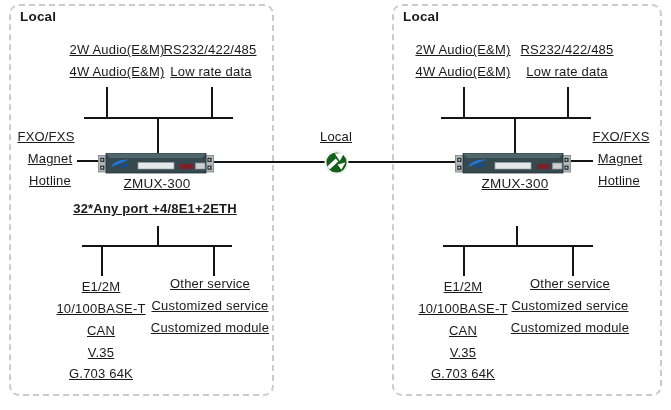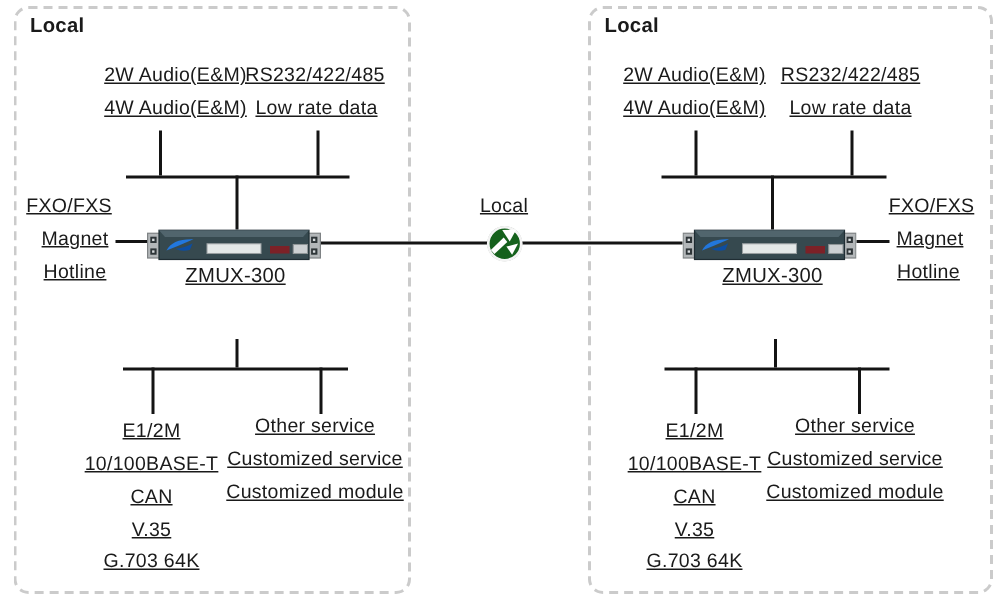--- a/index.html
+++ b/index.html
@@ -68,20 +68,21 @@
     <g>
       <path d="M13,15 Q17,7 31,7.5 L20.5,12 Z" fill="#2277dd"></path>
       <path d="M19,13.8 Q26,13.2 30.5,10.2 L28.5,14.6 Q23,16 19,13.8 Z" fill="#0d4da0"></path>
     </g>
     <rect x="40" y="10.5" width="36" height="6.5" fill="#e4e8e8" stroke="#989ea0" stroke-width="0.7"></rect>
     <rect x="82" y="12" width="13" height="5" fill="#7c2127"></rect>
     <rect x="97.5" y="11" width="9.5" height="6" fill="#ccd0d2" stroke="#8f9597" stroke-width="0.7"></rect>
   </svg>
   <div class="lbl c" style="left:157px;top:177px;font-size:13.5px">ZMUX-300</div>
 
+  <div class="lbl c bold" style="left:155px;top:202px">32*Any port +4/8E1+2ETH</div>
   <div class="vline" style="left:157px;top:226px;height:19px"></div>
   <div class="hline" style="left:82px;top:245px;width:150px"></div>
   <div class="vline" style="left:101px;top:245px;height:31px"></div>
   <div class="vline" style="left:213px;top:245px;height:31px"></div>
 
   <div class="lbl c" style="left:101px;top:280px">E1/2M</div>
   <div class="lbl c" style="left:101px;top:302px">10/100BASE-T</div>
   <div class="lbl c" style="left:101px;top:324px">CAN</div>
   <div class="lbl c" style="left:101px;top:346px">V.35</div>
   <div class="lbl c" style="left:101px;top:367px">G.703 64K</div>

